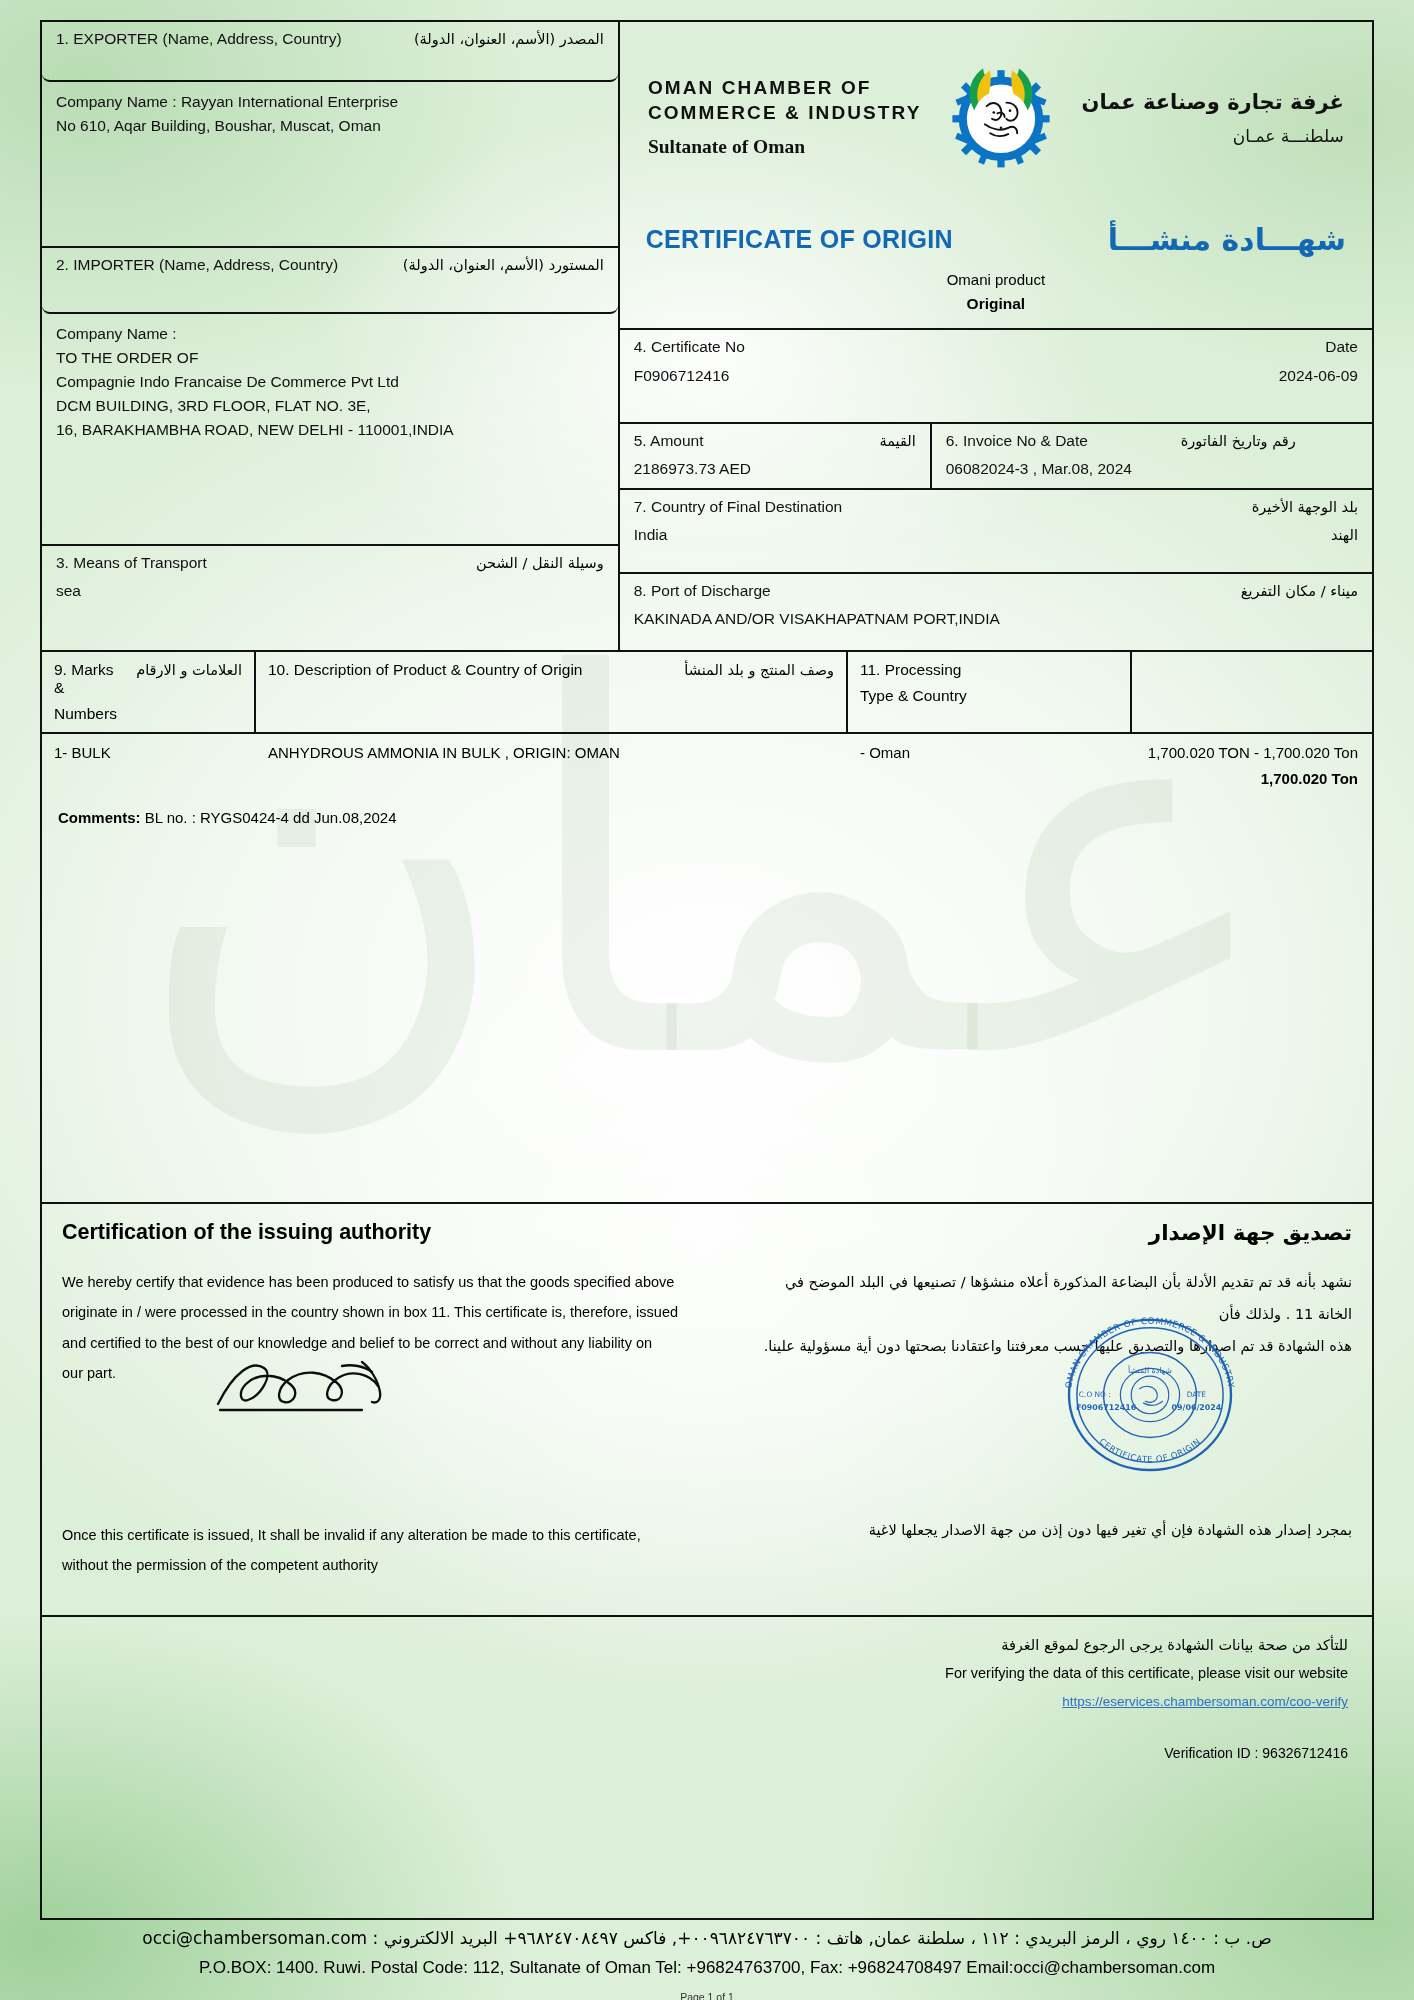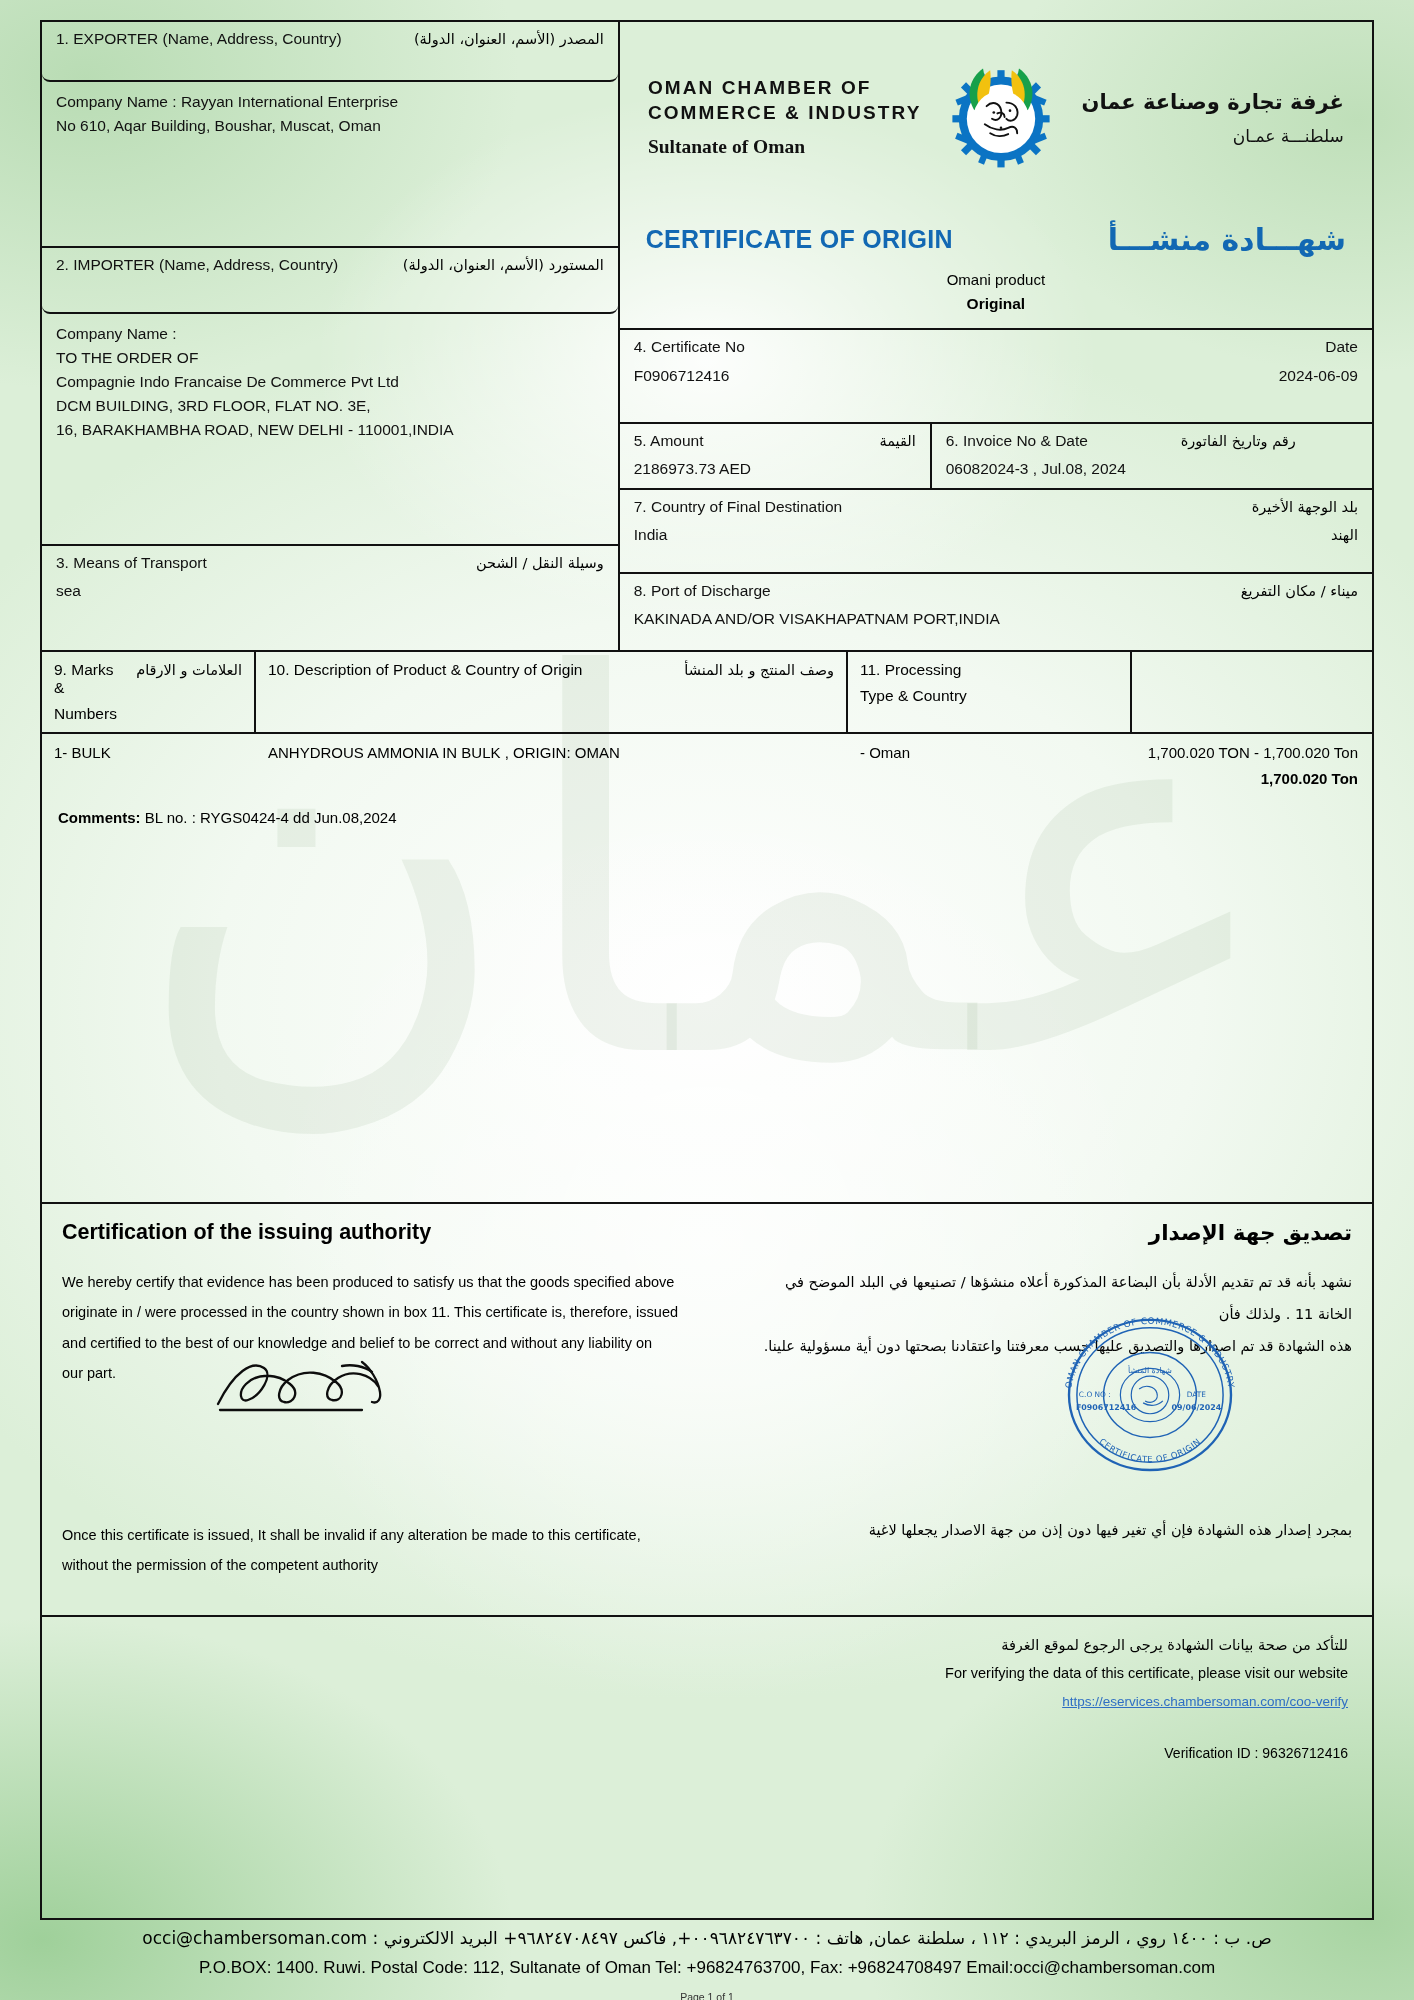--- a/index.html
+++ b/index.html
@@ -488,21 +488,21 @@
             <span class="lbl">5. Amount</span>
             <span class="lbl-ar">القيمة</span>
           </div>
           <div class="val" style="margin-top:7px;">2186973.73  AED</div>
         </div>
         <div class="hdr-amount cellpad" style="width:378px;box-sizing:border-box;">
           <div class="labelrow">
             <span class="lbl">6. Invoice No &amp; Date</span>
             <span class="lbl-ar">رقم وتاريخ الفاتورة</span>
           </div>
-          <div class="val" style="margin-top:7px;">06082024-3 , Jul.08, 2024</div>
+          <div class="val" style="margin-top:7px;">06082024-3 , Mar.08, 2024</div>
         </div>
       </div>
 
       <div class="hdr-dest bb cellpad">
         <div class="labelrow">
           <span class="lbl">7. Country of Final Destination</span>
           <span class="lbl-ar">بلد الوجهة الأخيرة</span>
         </div>
         <div class="labelrow" style="margin-top:7px;">
           <span class="val">India</span>

